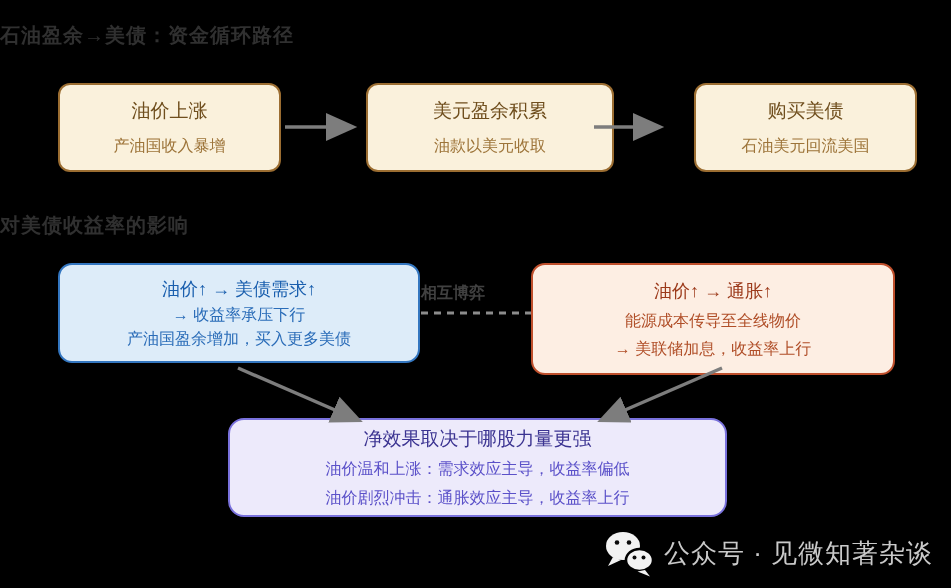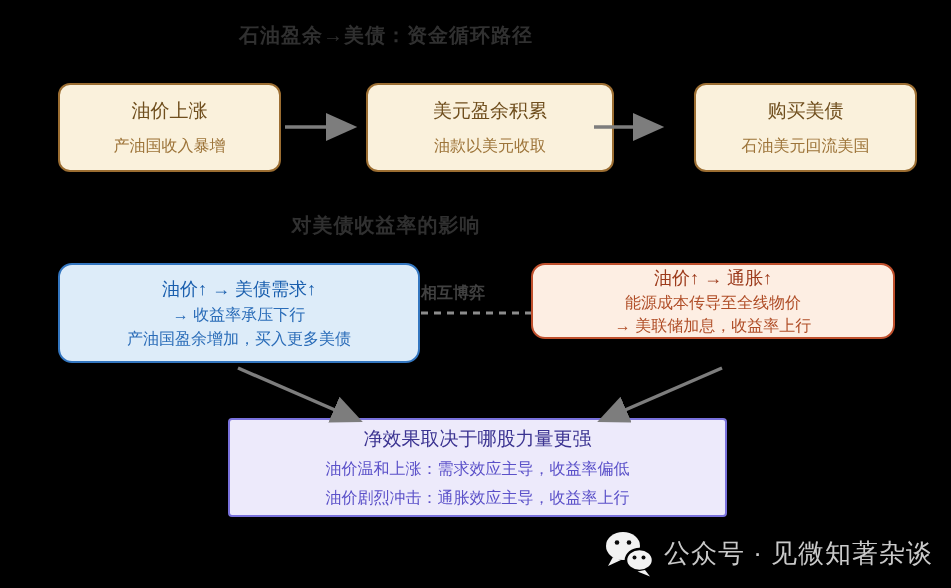--- a/index.html
+++ b/index.html
@@ -7,21 +7,20 @@
   #canvas {
     position: relative;
     width: 951px;
     height: 588px;
     background: #000;
     overflow: hidden;
   }
   .heading {
     position: absolute;
     left: 0; width: 772px;
-    text-align: center;
     color: #303030;
     font-weight: bold;
     font-size: 20px;
     letter-spacing: 1px;
   }
   #main-title { top: 22px; }
   #impact-heading { top: 212px; }
 
   .box {
     position: absolute;
@@ -54,43 +53,44 @@
     left: 58px; top: 263px; width: 362px; height: 100px;
     background: #ddecf9;
     border: 2px solid #3376c0;
     border-radius: 14px;
     gap: 1px;
   }
   #demand-box .box-title { color: #1a5fae; font-size: 18px; }
   #demand-box .box-line  { color: #2a6cb8; }
 
   #inflation-box {
-    left: 531px; top: 263px; width: 364px; height: 76px;
+    left: 531px; top: 263px; width: 364px; height: 112px;
     background: #fdeee3;
     border: 2px solid #bf4f2c;
     border-radius: 14px;
+    gap: 5px;
   }
   #inflation-box .box-title { color: #9c3a1b; font-size: 18px; }
   #inflation-box .box-line  { color: #b04e28; }
 
   #versus-label {
     position: absolute;
     left: 421px; top: 283px; width: 110px;
     text-align: left;
     color: #414141;
     font-weight: bold;
     font-size: 16px;
   }
 
   
   #conclusion-box {
     left: 228px; top: 418px; width: 499px; height: 99px;
     background: #edeafb;
     border: 2px solid #7a72dd;
-    border-radius: 4px;
+    border-radius: 16px;
     gap: 4px;
   }
   #conclusion-box .box-title { color: #3b3391; }
   #conclusion-box .box-line  { color: #5b51c9; line-height: 25px; }
 
   #arrow-layer {
     position: absolute;
     left: 0; top: 0;
     pointer-events: none;
   }

